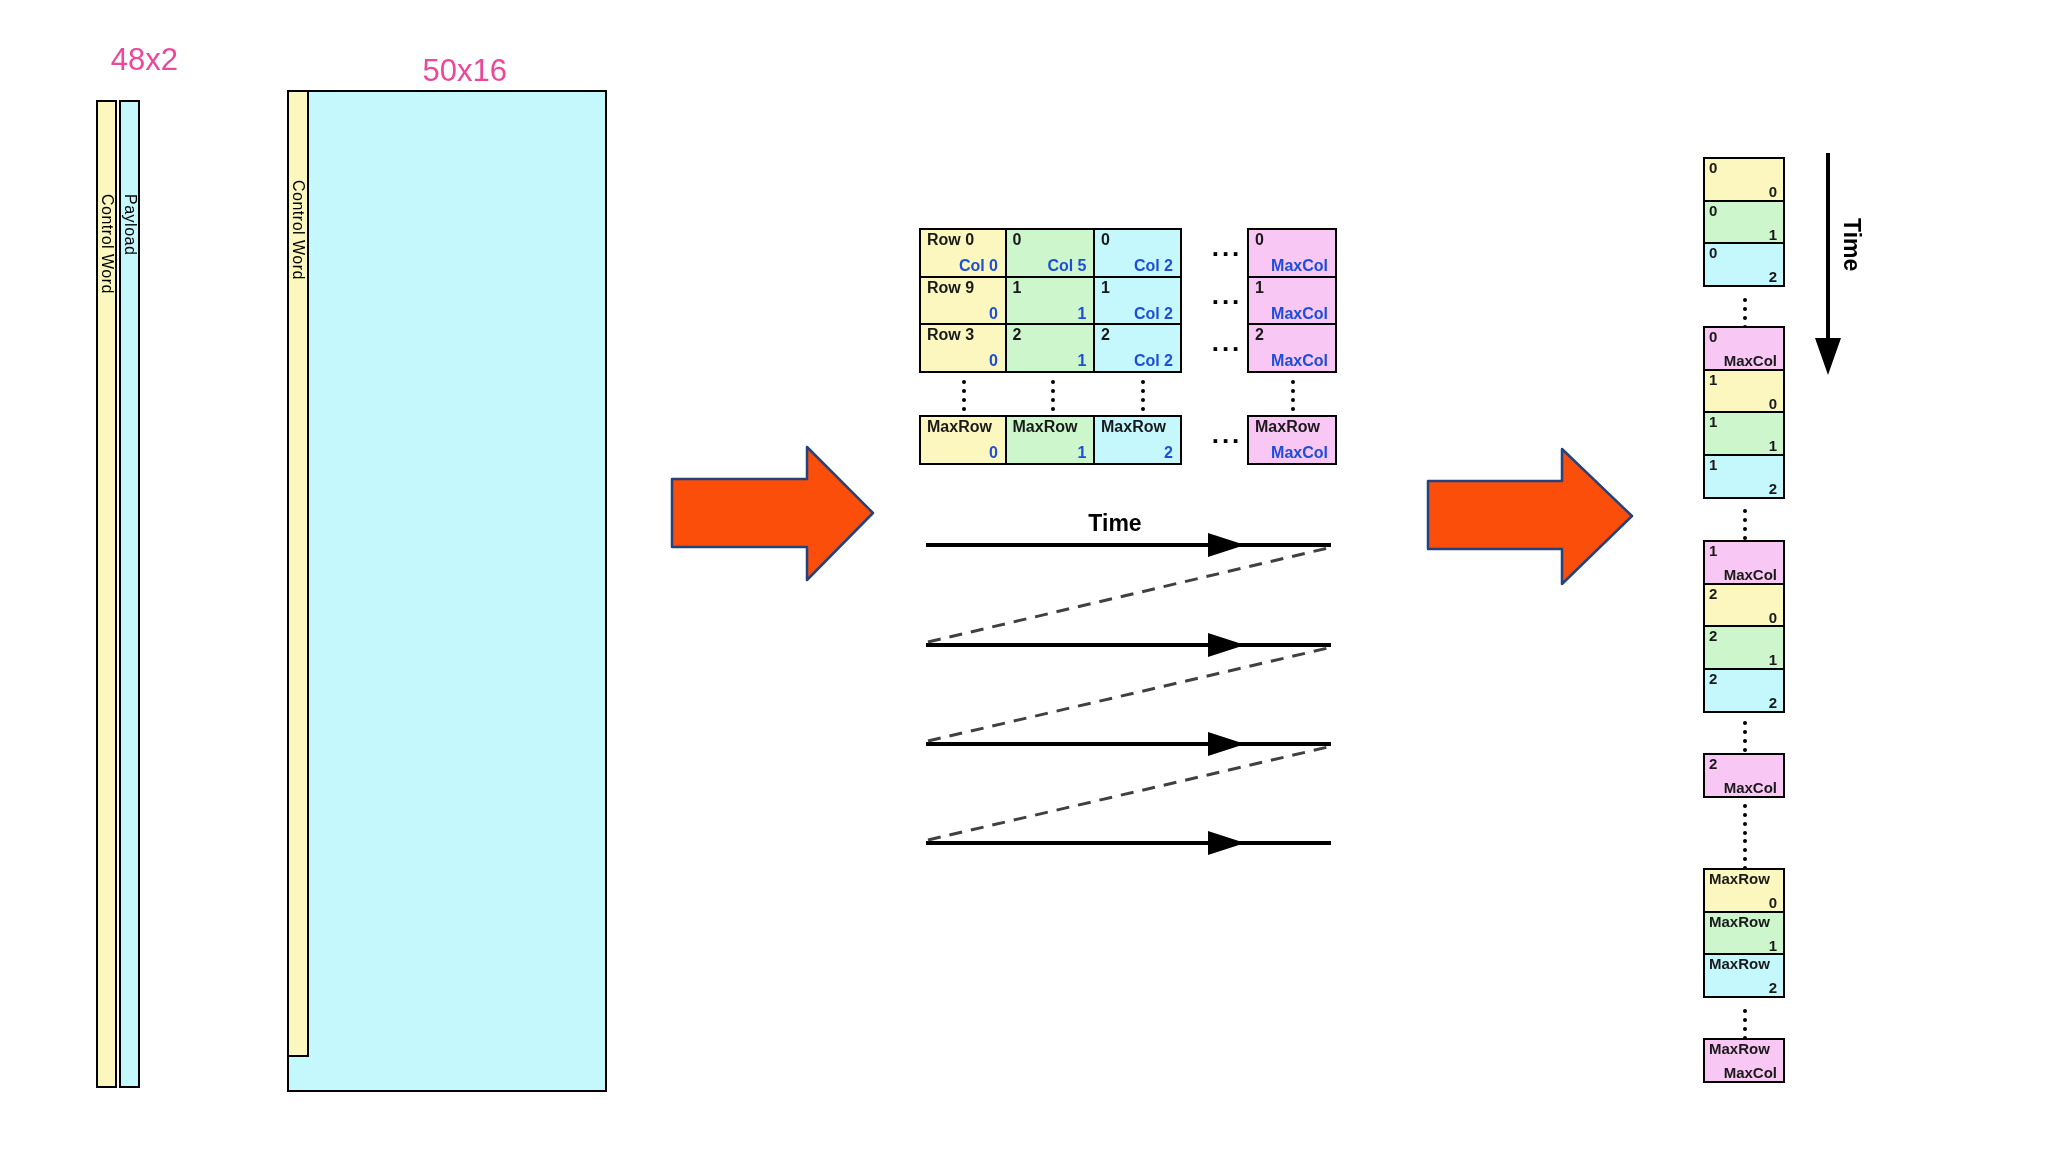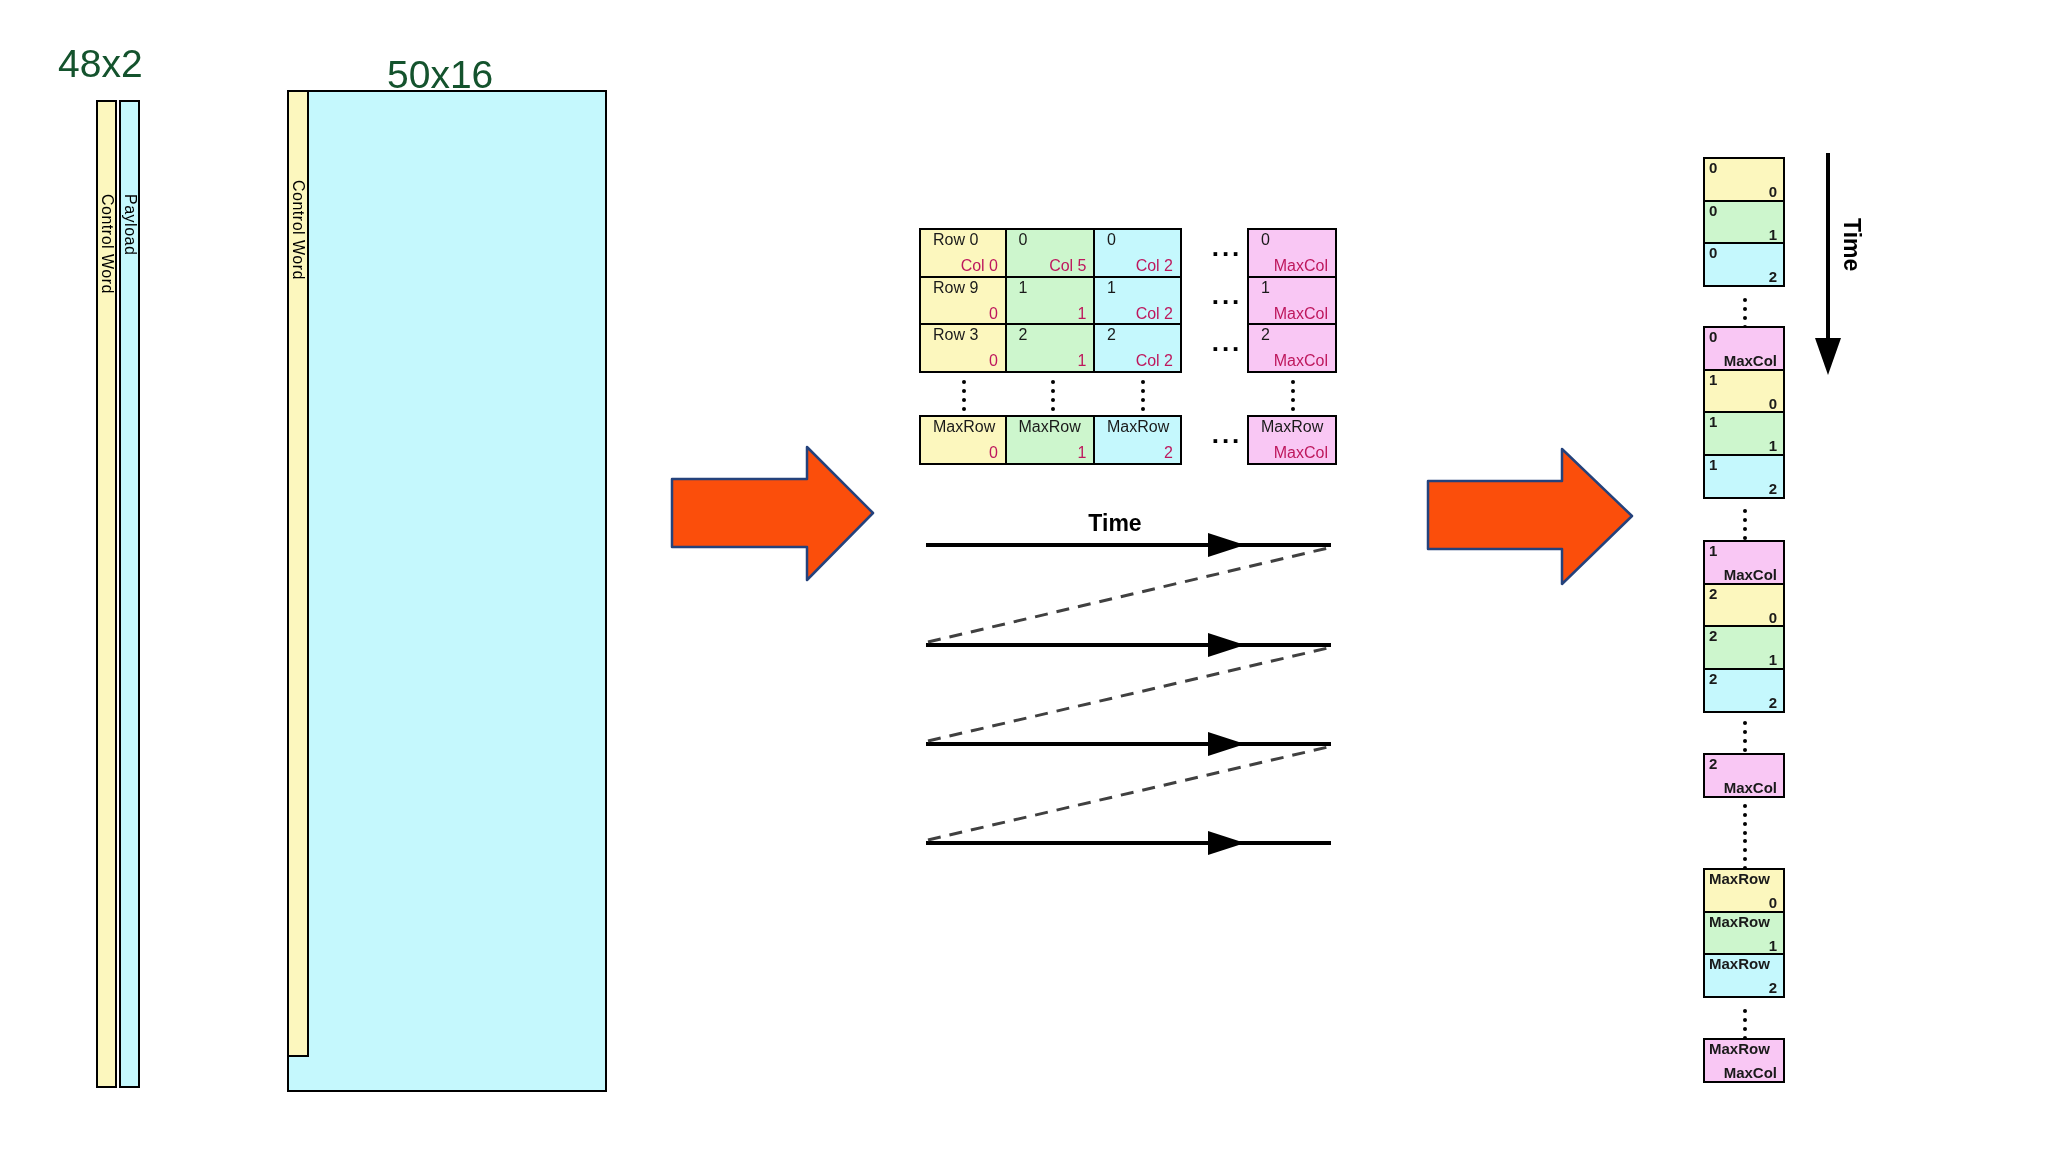--- a/index.html
+++ b/index.html
@@ -1,36 +1,36 @@
 <!DOCTYPE html>
 <html style="--yellow: #FCF7BE; --green: #CDF6CD; --cyan: #C5F8FD; --pink: #F9C7F4; --arrow_fill: #FB4E0B; --arrow_stroke: #24427C;"><head>
 <meta charset="utf-8">
 <style>
   html,body{margin:0;padding:0;background:#fff;}
   #canvas{position:relative;width:2048px;height:1152px;background:#fff;overflow:hidden;
           font-family:"Liberation Sans",sans-serif;color:#111;}
   .abs{position:absolute;}
   
   .big-title{font-size:34px;font-weight:400;text-align:center;letter-spacing:.2px;color:#141414;}
-  .dim-label{font-size:39px;font-weight:400;text-align:left;color:#14532d;}
+  .dim-label{font-size:31px;font-weight:400;text-align:right;color:#ec4899;}
   .time-label{font-size:23px;font-weight:700;text-align:center;color:#000;}
   
   .bar{border:2px solid #000;box-sizing:border-box;}
   .fill-yellow{background:var(--yellow);}
   .fill-green{background:var(--green);}
   .fill-cyan{background:var(--cyan);}
   .fill-pink{background:var(--pink);}
   .vtext{writing-mode:vertical-rl;font-size:16px;font-weight:400;color:#000;
          position:absolute;left:50%;transform:translateX(-50%);white-space:nowrap;letter-spacing:.5px;}
   .vtext-time{writing-mode:vertical-rl;font-size:23px;font-weight:700;color:#000;white-space:nowrap;}
   
   .frow{position:absolute;left:919px;width:420px;height:50px;}
   .fcell{position:absolute;top:0;height:50px;border:2.5px solid #000;box-sizing:border-box;}
-  .fcell .tl{position:absolute;top:1px;left:12px;font-size:16px;font-weight:400;color:#1a1a1a;}
-  .fcell .br{position:absolute;bottom:1px;right:7px;font-size:16px;font-weight:400;color:#be185d;}
+  .fcell .tl{position:absolute;top:1px;left:6px;font-size:16px;font-weight:700;color:#1a1a1a;}
+  .fcell .br{position:absolute;bottom:1px;right:7px;font-size:16px;font-weight:700;color:#1d4ed8;}
   .c0{left:0;width:88px;}
   .c1{left:85.5px;width:91px;}
   .c2{left:174px;width:89px;}
   .c3{left:328px;width:90px;}
   .hdots{position:absolute;left:283px;top:4px;width:50px;text-align:center;
          font-size:26px;font-weight:700;letter-spacing:3px;color:#000;}
   
   .vdots{position:absolute;width:5px;display:flex;flex-direction:column;align-items:center;}
   .vdots i{display:block;width:4px;height:4px;border-radius:50%;background:#000;margin:2.5px 0;}
   

